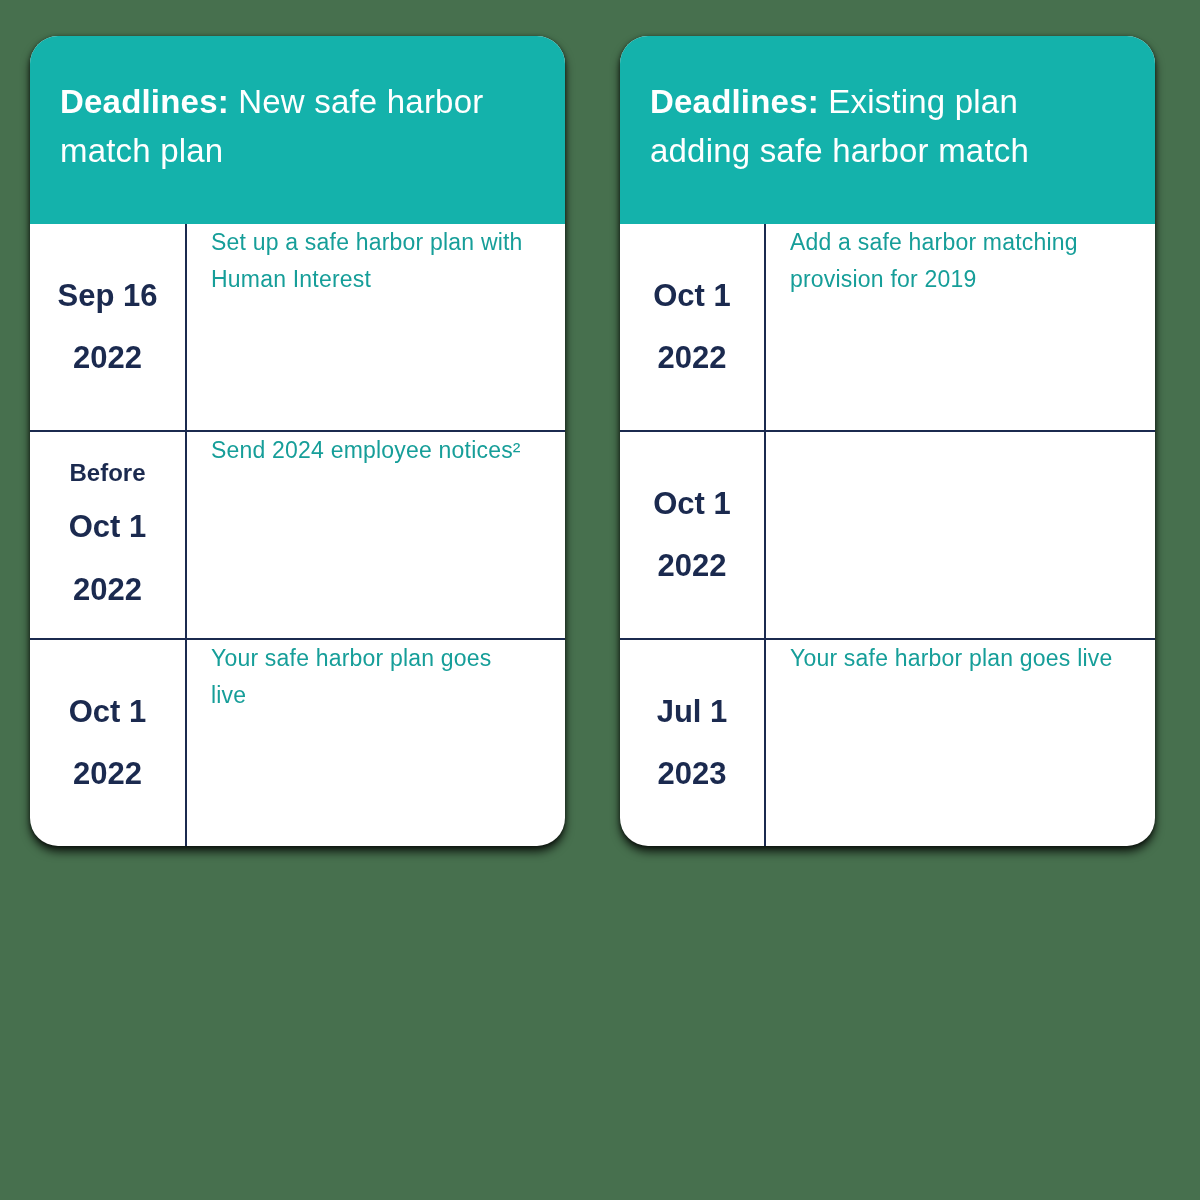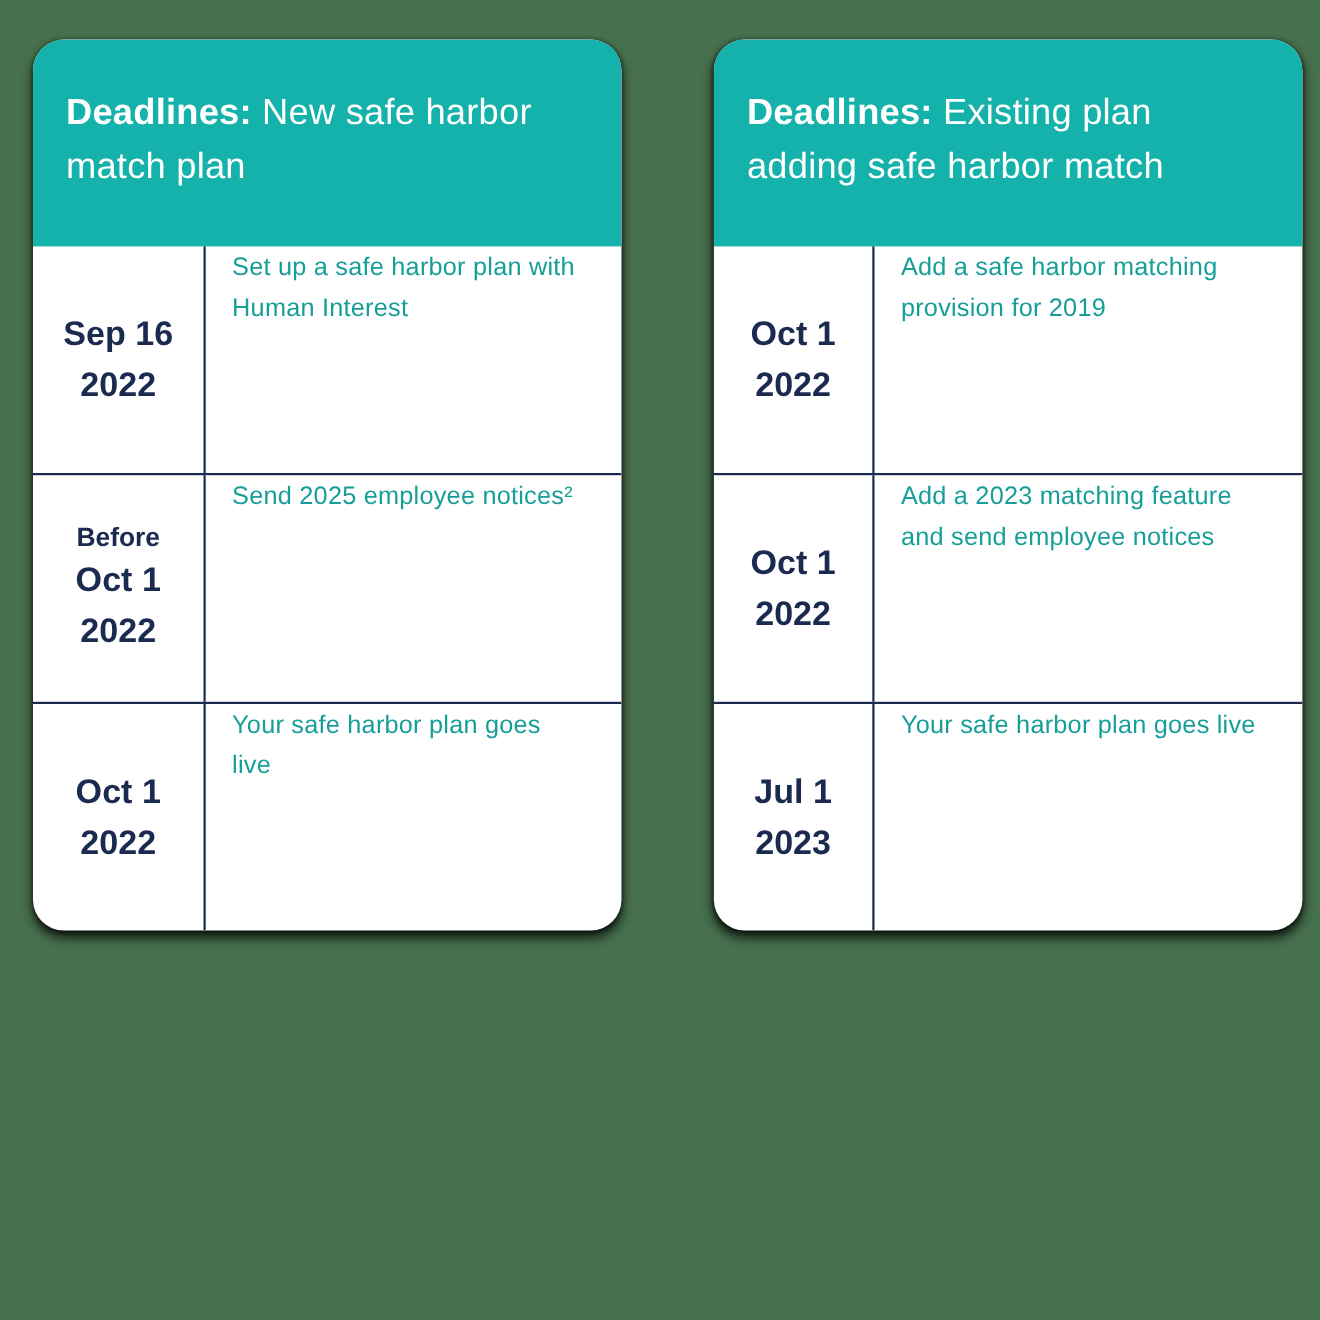--- a/index.html
+++ b/index.html
@@ -27,21 +27,21 @@
     height: 810px;
     background: var(--card-bg);
     border-radius: 28px;
     box-shadow: 0 6px 10px rgba(0,0,0,0.75), 0 1px 4px rgba(0,0,0,0.55);
     display: flex;
     flex-direction: column;
     overflow: hidden;
     margin-top: 28px;
   }
   .card.left  { left: 30px; }
-  .card.right { left: 649px; }
+  .card.right { left: 620px; }
 
   .card-header {
     height: 188px;
     flex: 0 0 188px;
     background: var(--teal);
     color: #ffffff;
     display: flex;
     align-items: center;
     padding: 0 30px 8px 30px;
     font-size: 33px;
@@ -68,20 +68,21 @@
     display: flex;
     flex-direction: column;
     justify-content: center;
     align-items: center;
     text-align: center;
     color: var(--navy);
     font-weight: 700;
     font-size: 31px;
     line-height: 1.5;
     padding: 1px 8px;
+    gap: 16px;
   }
   .card.right .date-cell { flex: 0 0 146px; }
 
   .date-prefix {
     display: block;
     font-weight: 700;
     font-size: 24px;
     line-height: 1.3;
   }
   .date-prefix:empty { display: none; }
@@ -117,21 +118,21 @@
         <span>Set up a safe harbor plan with Human Interest</span>
       </div>
     </div>
     <div class="row">
       <div class="date-cell">
         <span class="date-prefix">Before</span>
         <span class="date-line">Oct 1</span>
         <span class="date-line">2022</span>
       </div>
       <div class="desc-cell">
-        <span>Send 2025 employee notices²</span>
+        <span>Send 2024 employee notices²</span>
       </div>
     </div>
     <div class="row">
       <div class="date-cell">
 
         <span class="date-line">Oct 1</span>
         <span class="date-line">2022</span>
       </div>
       <div class="desc-cell">
         <span>Your safe harbor plan goes live</span>
@@ -156,23 +157,20 @@
       <div class="desc-cell">
         <span>Add a safe harbor matching provision for 2019</span>
       </div>
     </div>
     <div class="row">
       <div class="date-cell">
 
         <span class="date-line">Oct 1</span>
         <span class="date-line">2022</span>
       </div>
-      <div class="desc-cell">
-        <span>Add a 2023 matching feature and send employee notices</span>
-      </div>
     </div>
     <div class="row">
       <div class="date-cell">
 
         <span class="date-line">Jul 1</span>
         <span class="date-line">2023</span>
       </div>
       <div class="desc-cell">
         <span>Your safe harbor plan goes live</span>
       </div>

